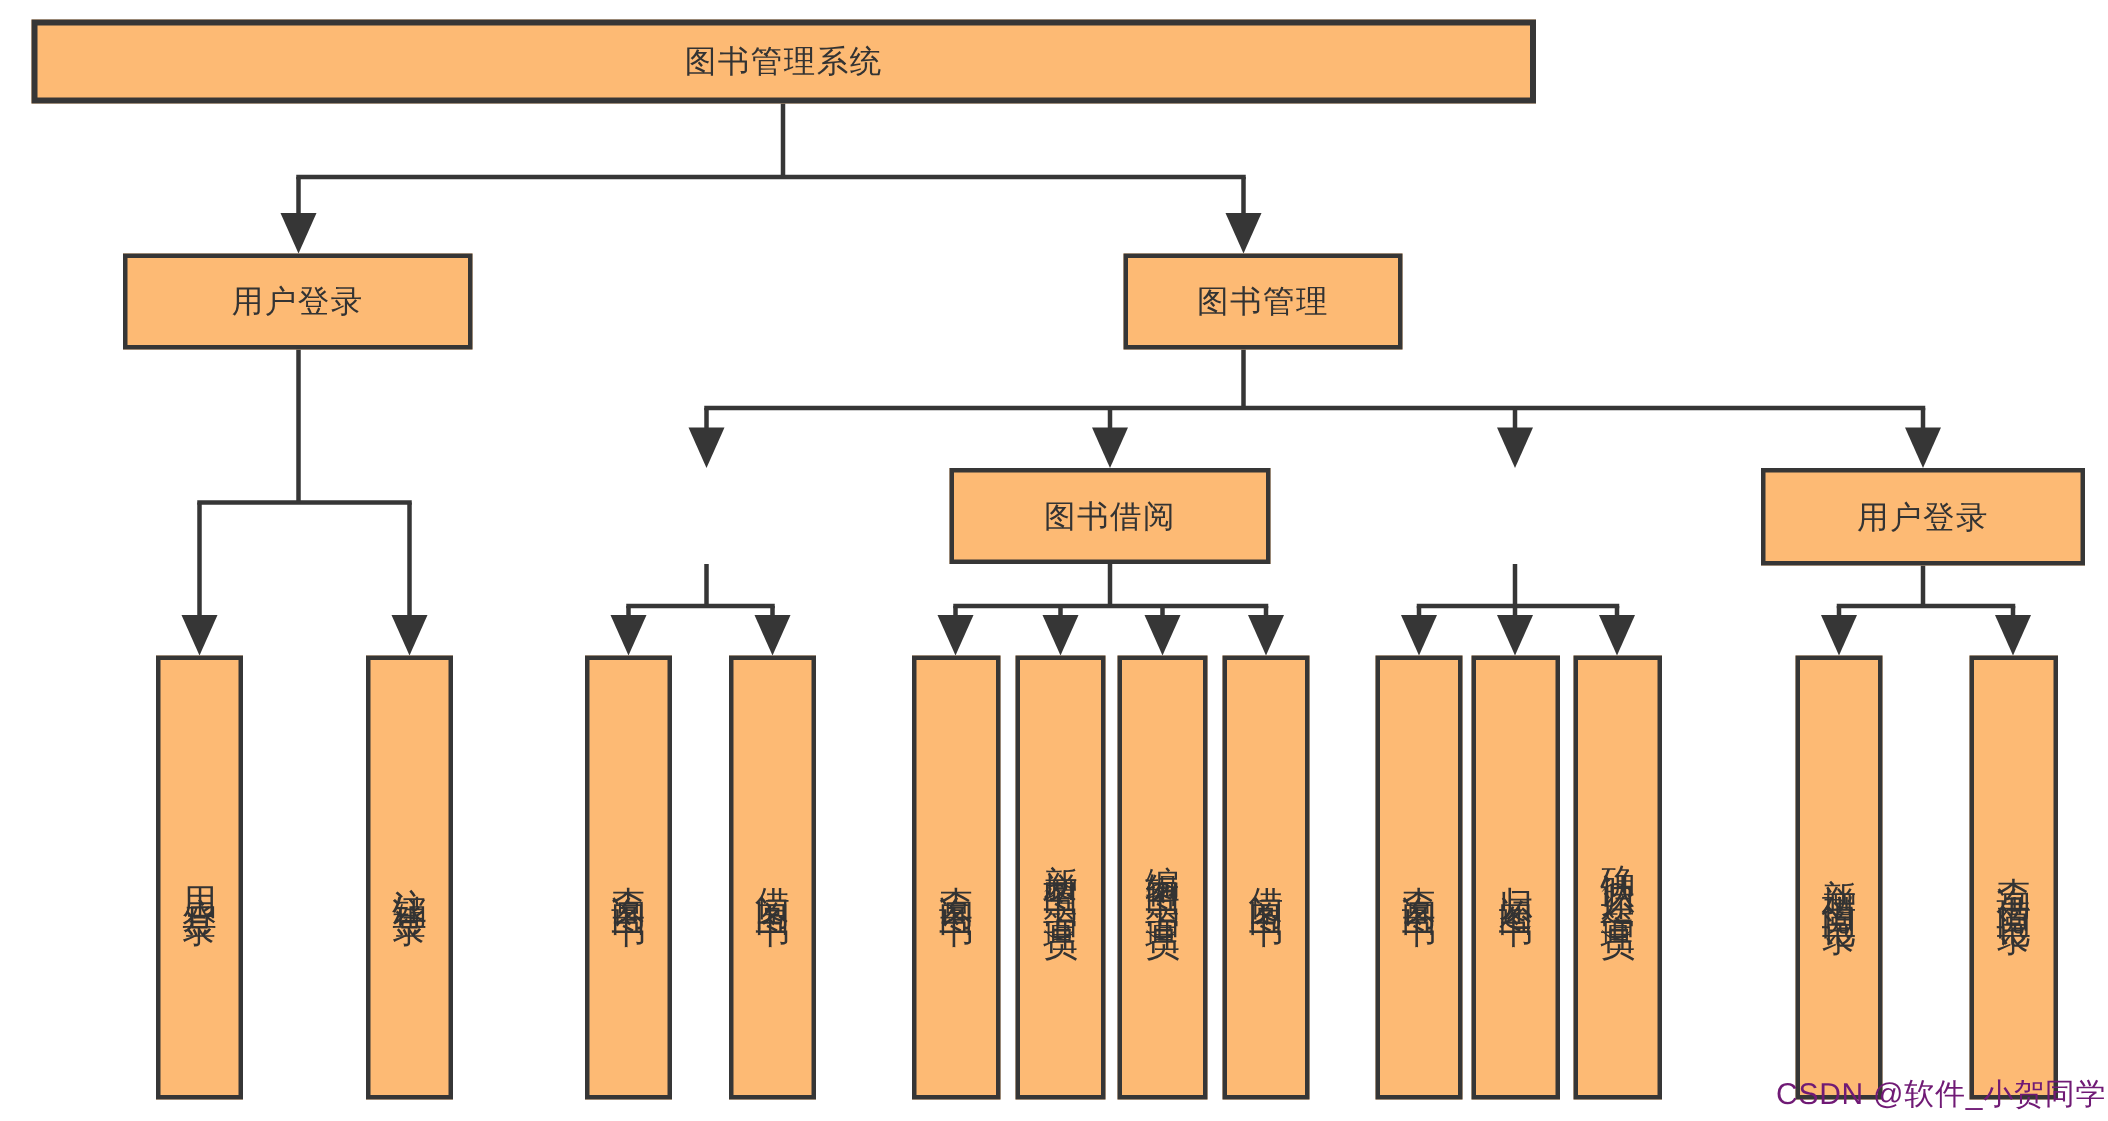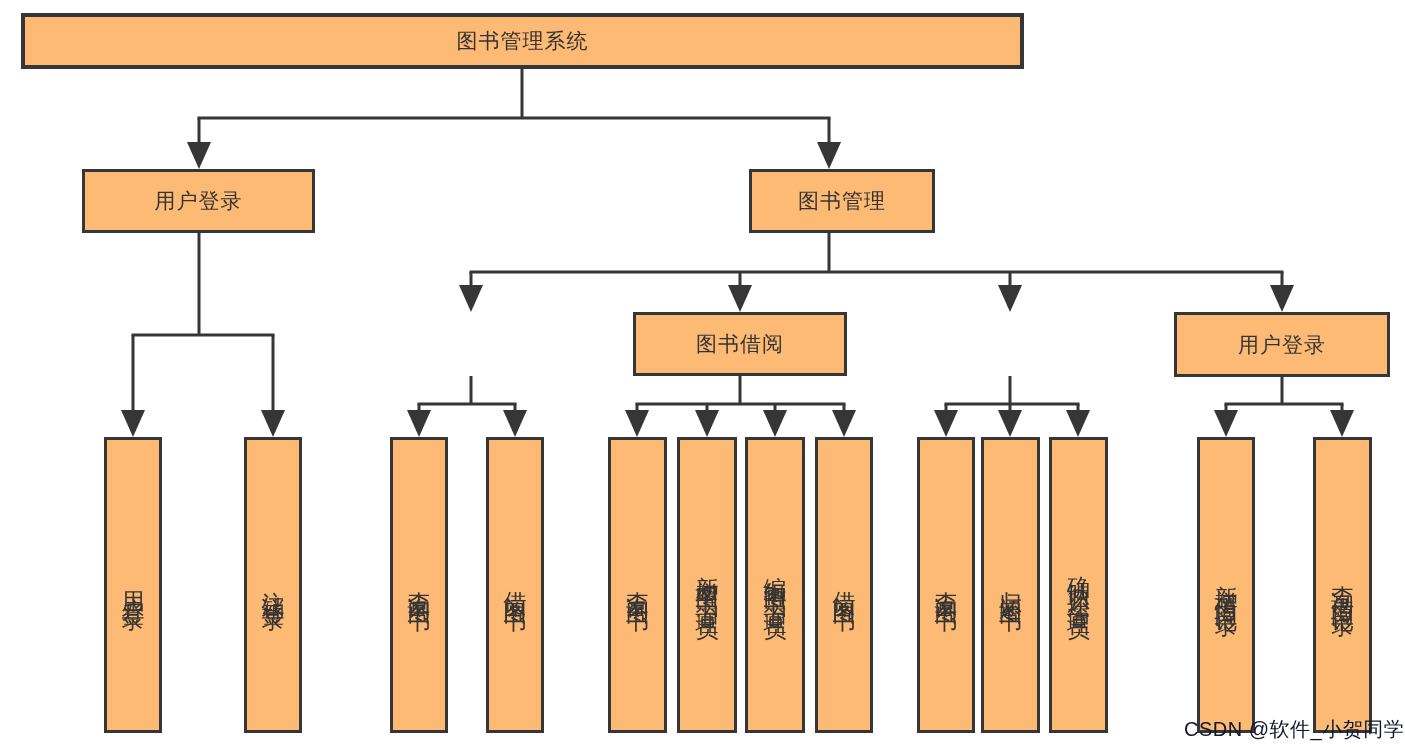--- a/index.html
+++ b/index.html
@@ -125,15 +125,15 @@
   <div class="node v" style="left:745px; top:437px; width:60px; height:296px;">编辑图书（管理员）</div>
   <div class="node v" style="left:815px; top:437px; width:58px; height:296px;">借阅图书</div>
 
   <div class="node v" style="left:917px; top:437px; width:58px; height:296px;">查询图书</div>
   <div class="node v" style="left:981px; top:437px; width:59px; height:296px;">归还图书</div>
   <div class="node v" style="left:1049px; top:437px; width:59px; height:296px;">确认归还（管理员）</div>
 
   <div class="node v" style="left:1197px; top:437px; width:58px; height:296px;">新增借阅记录</div>
   <div class="node v" style="left:1313px; top:437px; width:59px; height:296px;">查询借阅记录</div>
 
-  <div class="watermark" style="color: #0f172a;">CSDN @软件_小贺同学</div>
+  <div class="watermark" style="color: #701a75;">CSDN @软件_小贺同学</div>
 
 </div>
 
 </body></html>

